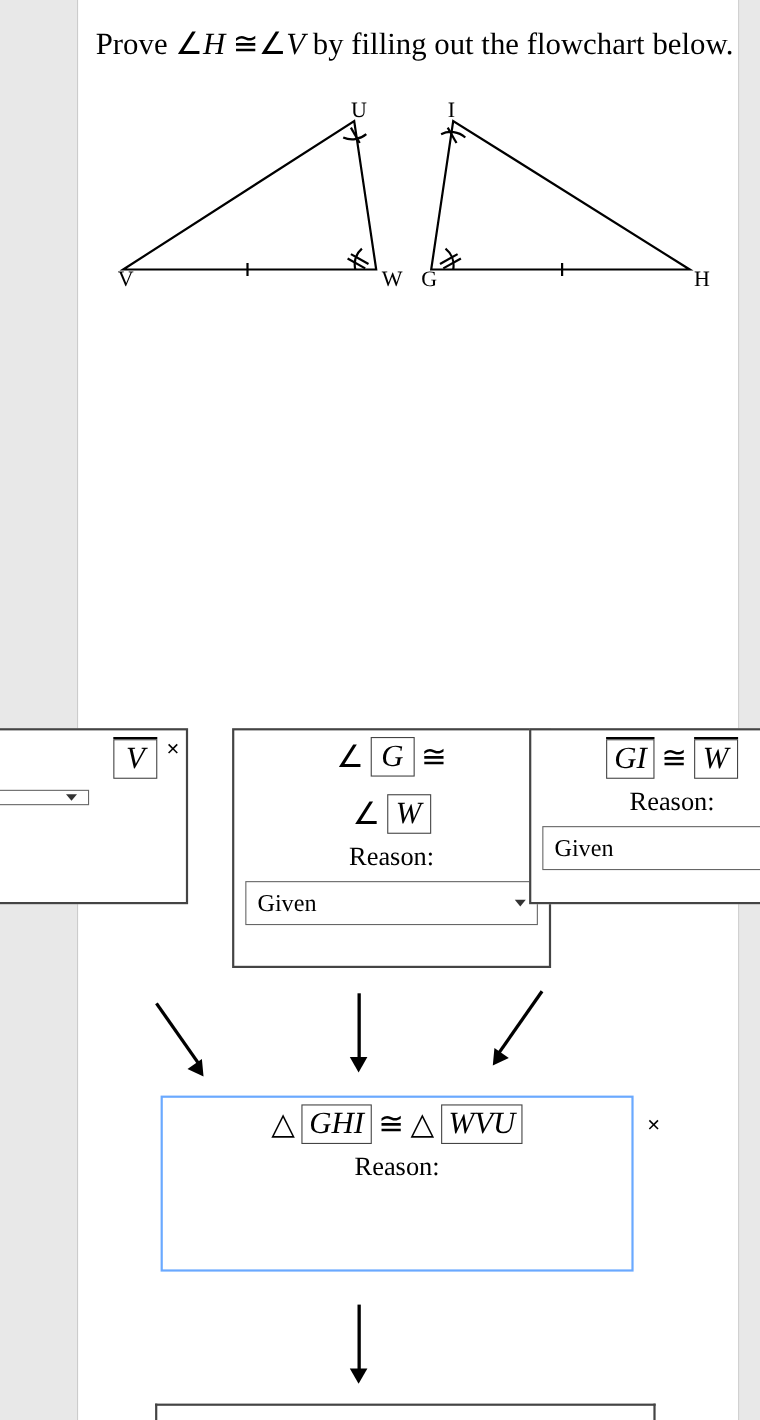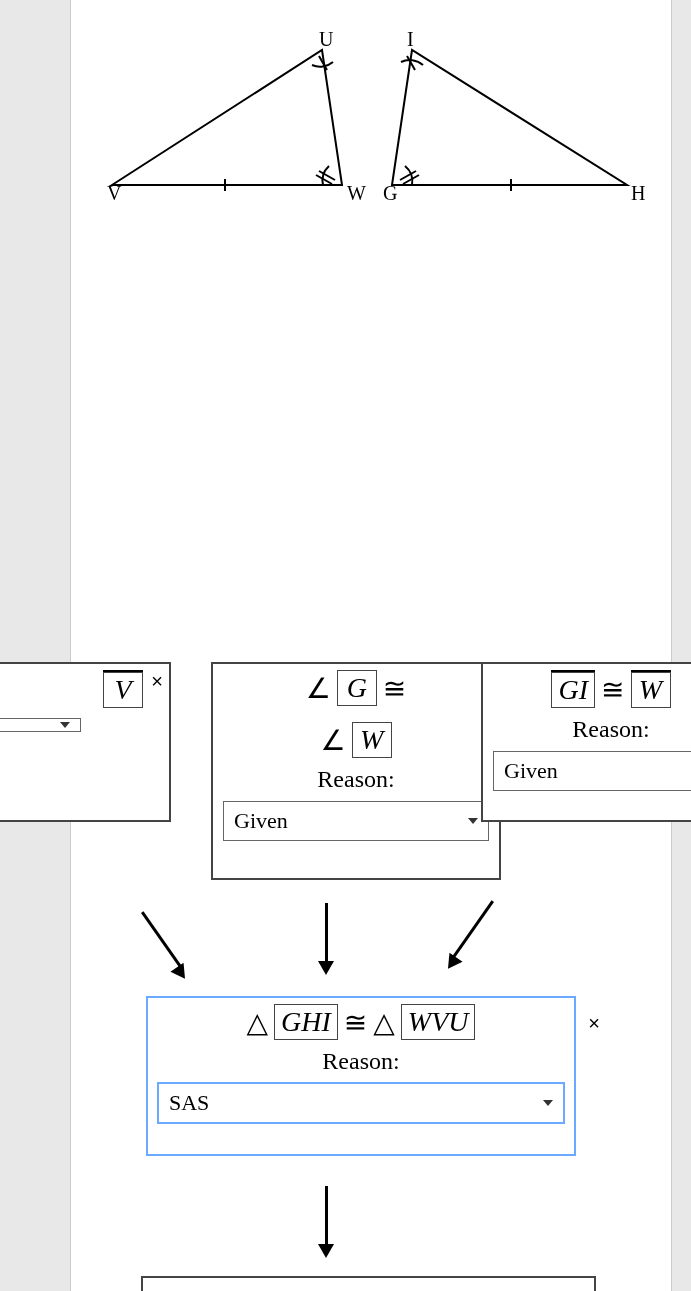--- a/index.html
+++ b/index.html
@@ -185,20 +185,24 @@
     padding-top:0;
     line-height:1;
   }
 </style>
 </head>
 <body>
 
 <div class="page">
  <div class="content">
 
+  <div class="prompt">
+    <span>Prove </span><span class="angle-sym">∠</span><span class="mi">H</span>
+    <span class="cong">≅</span><span class="angle-sym">∠</span><span class="mi">V</span><span> by filling out the flowchart below.</span>
+  </div>
 
   
   <svg class="diagram" viewBox="0 0 560 200">
 
     <g stroke="#000" stroke-width="2" fill="none">
       <polygon points="25,155 235,20 255,155"></polygon>
 
       <path d="M225,35 A20,20 0 0 0 246,32"></path>
       <line x1="232" y1="26" x2="240" y2="40"></line>
       <path d="M236,155 A20,20 0 0 1 242,136"></path>
@@ -272,21 +276,20 @@
    <div id="card-tri" class="card">
      <div class="stmt">
        <span class="tri-sym">△</span>
        <span class="inp">GHI</span>
        <span class="cong">≅</span>
        <span class="tri-sym">△</span>
        <span class="inp">WVU</span>
      </div>
      <span class="close-x">×</span>
      <div class="reason-lbl">Reason:</div>
-     <button class="reason-sel sel-focus"><span>SAS</span></button>
    </div>
 
    <div class="arrow down2"></div>
    <div class="arrow-head down2h"></div>
 
    <div id="card-bottom" class="card"></div>
 
  </div>
 </div>
 

